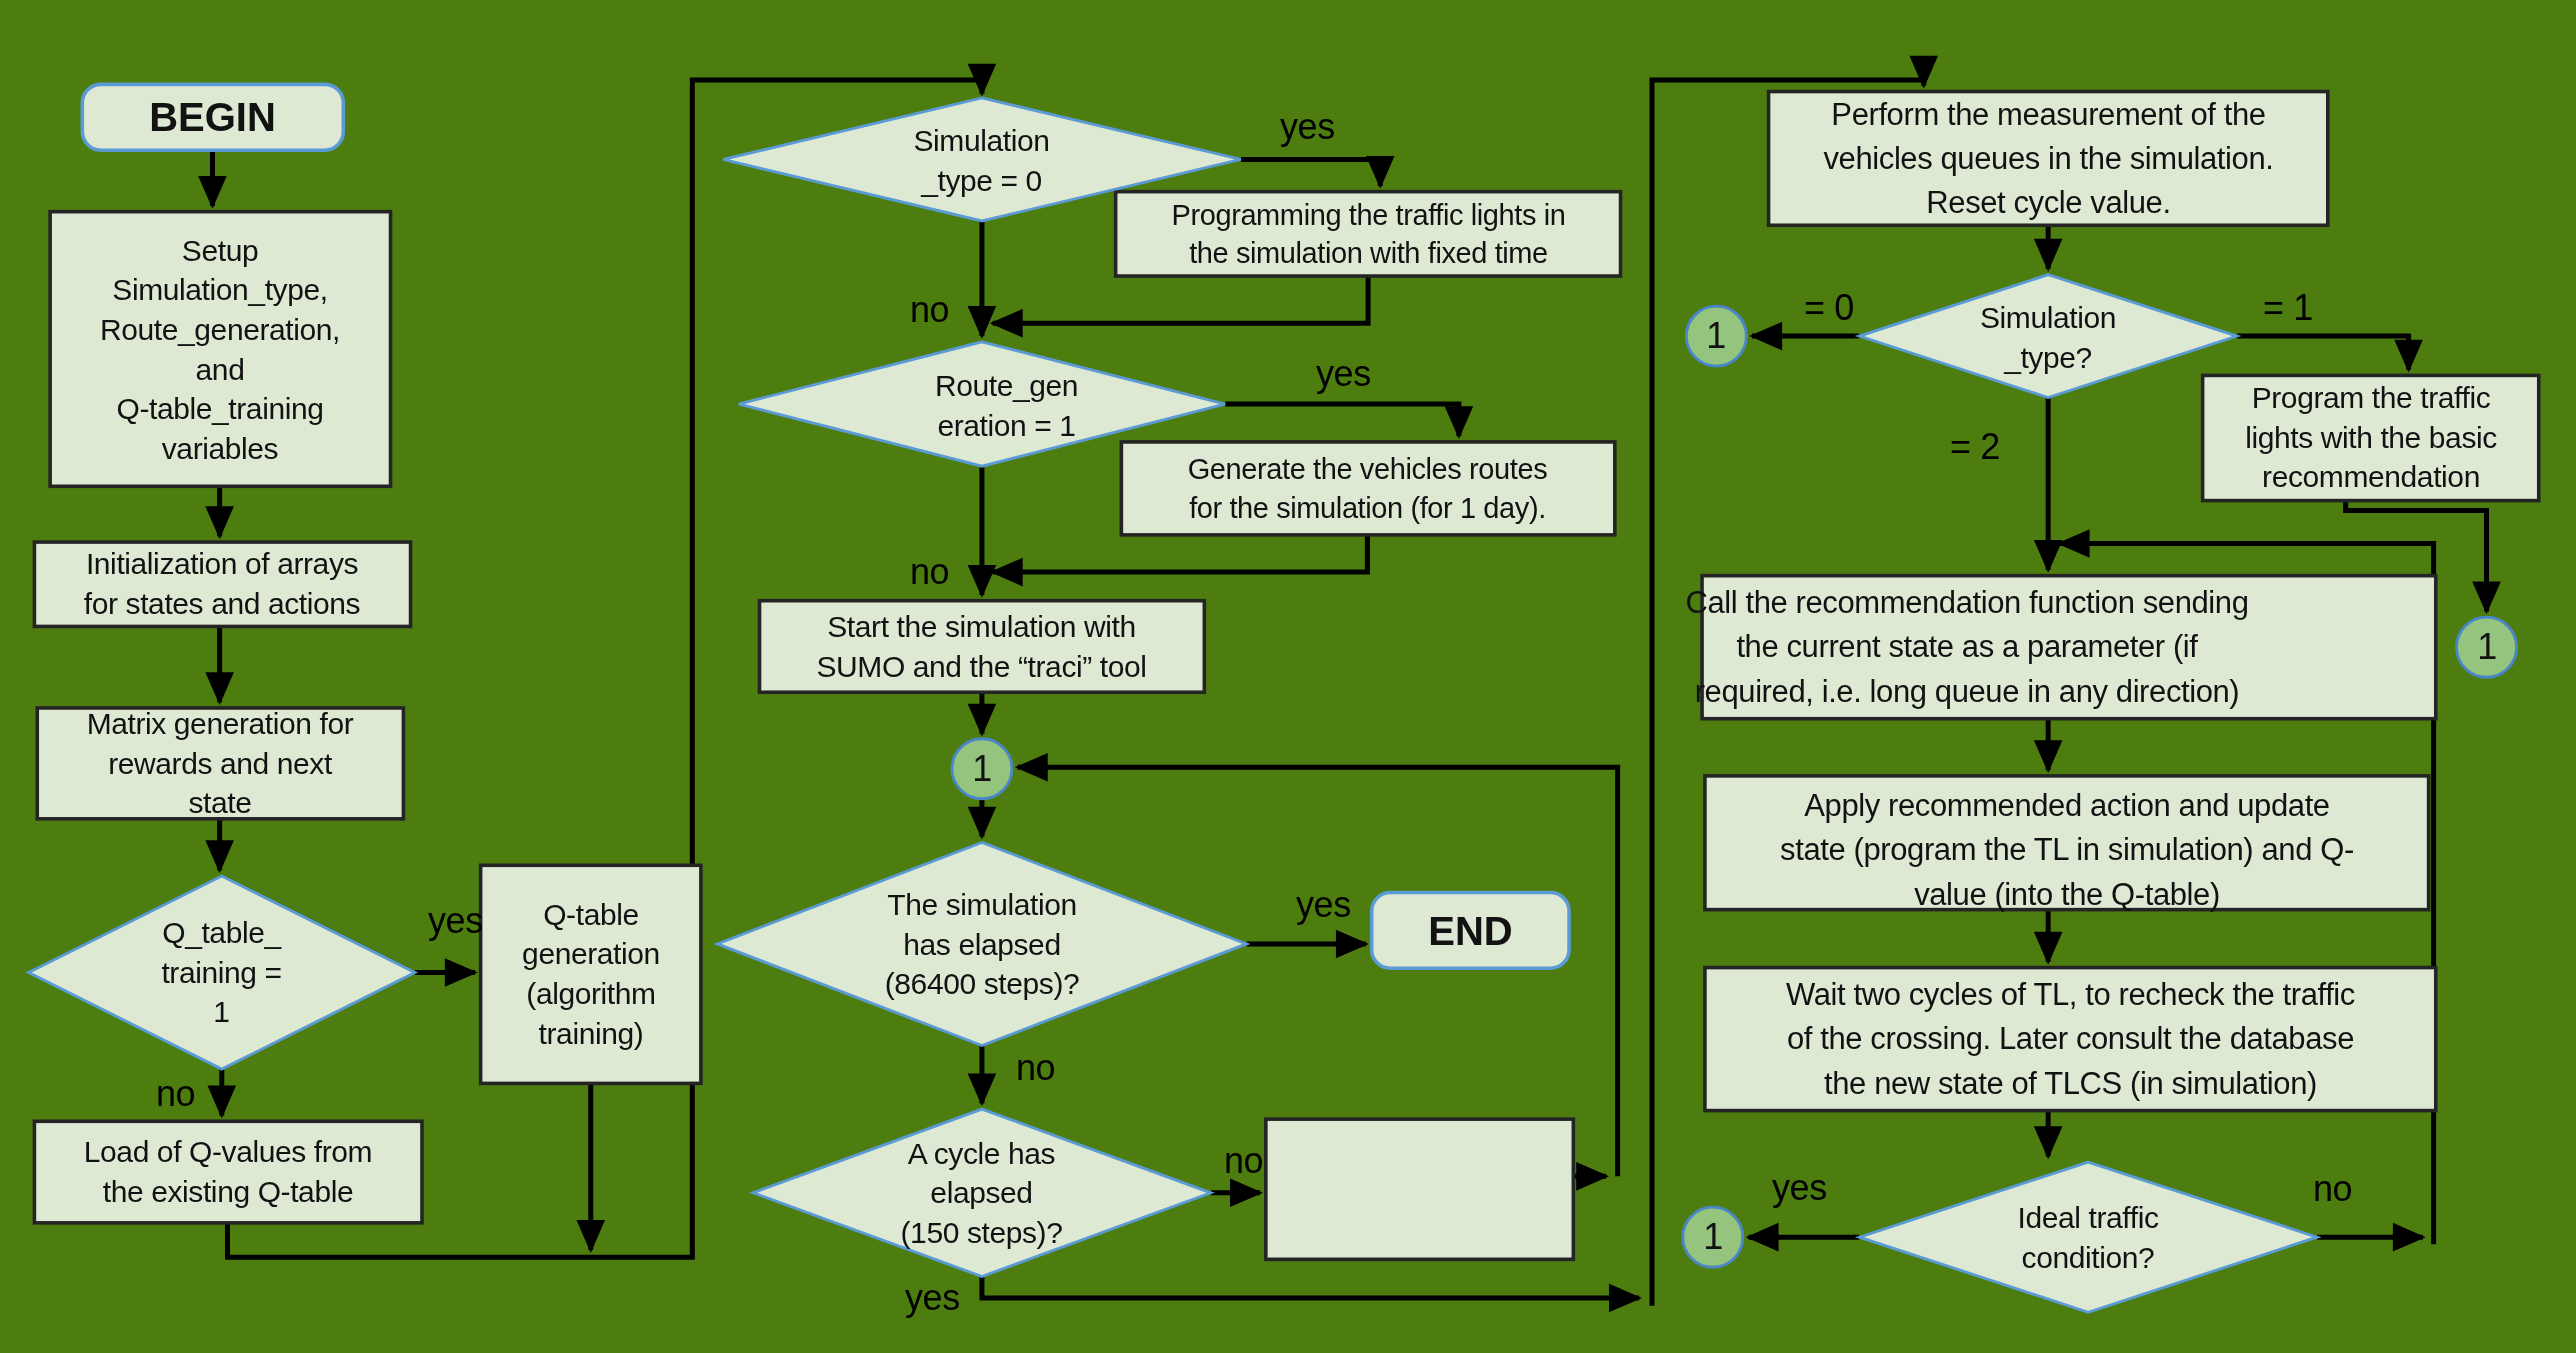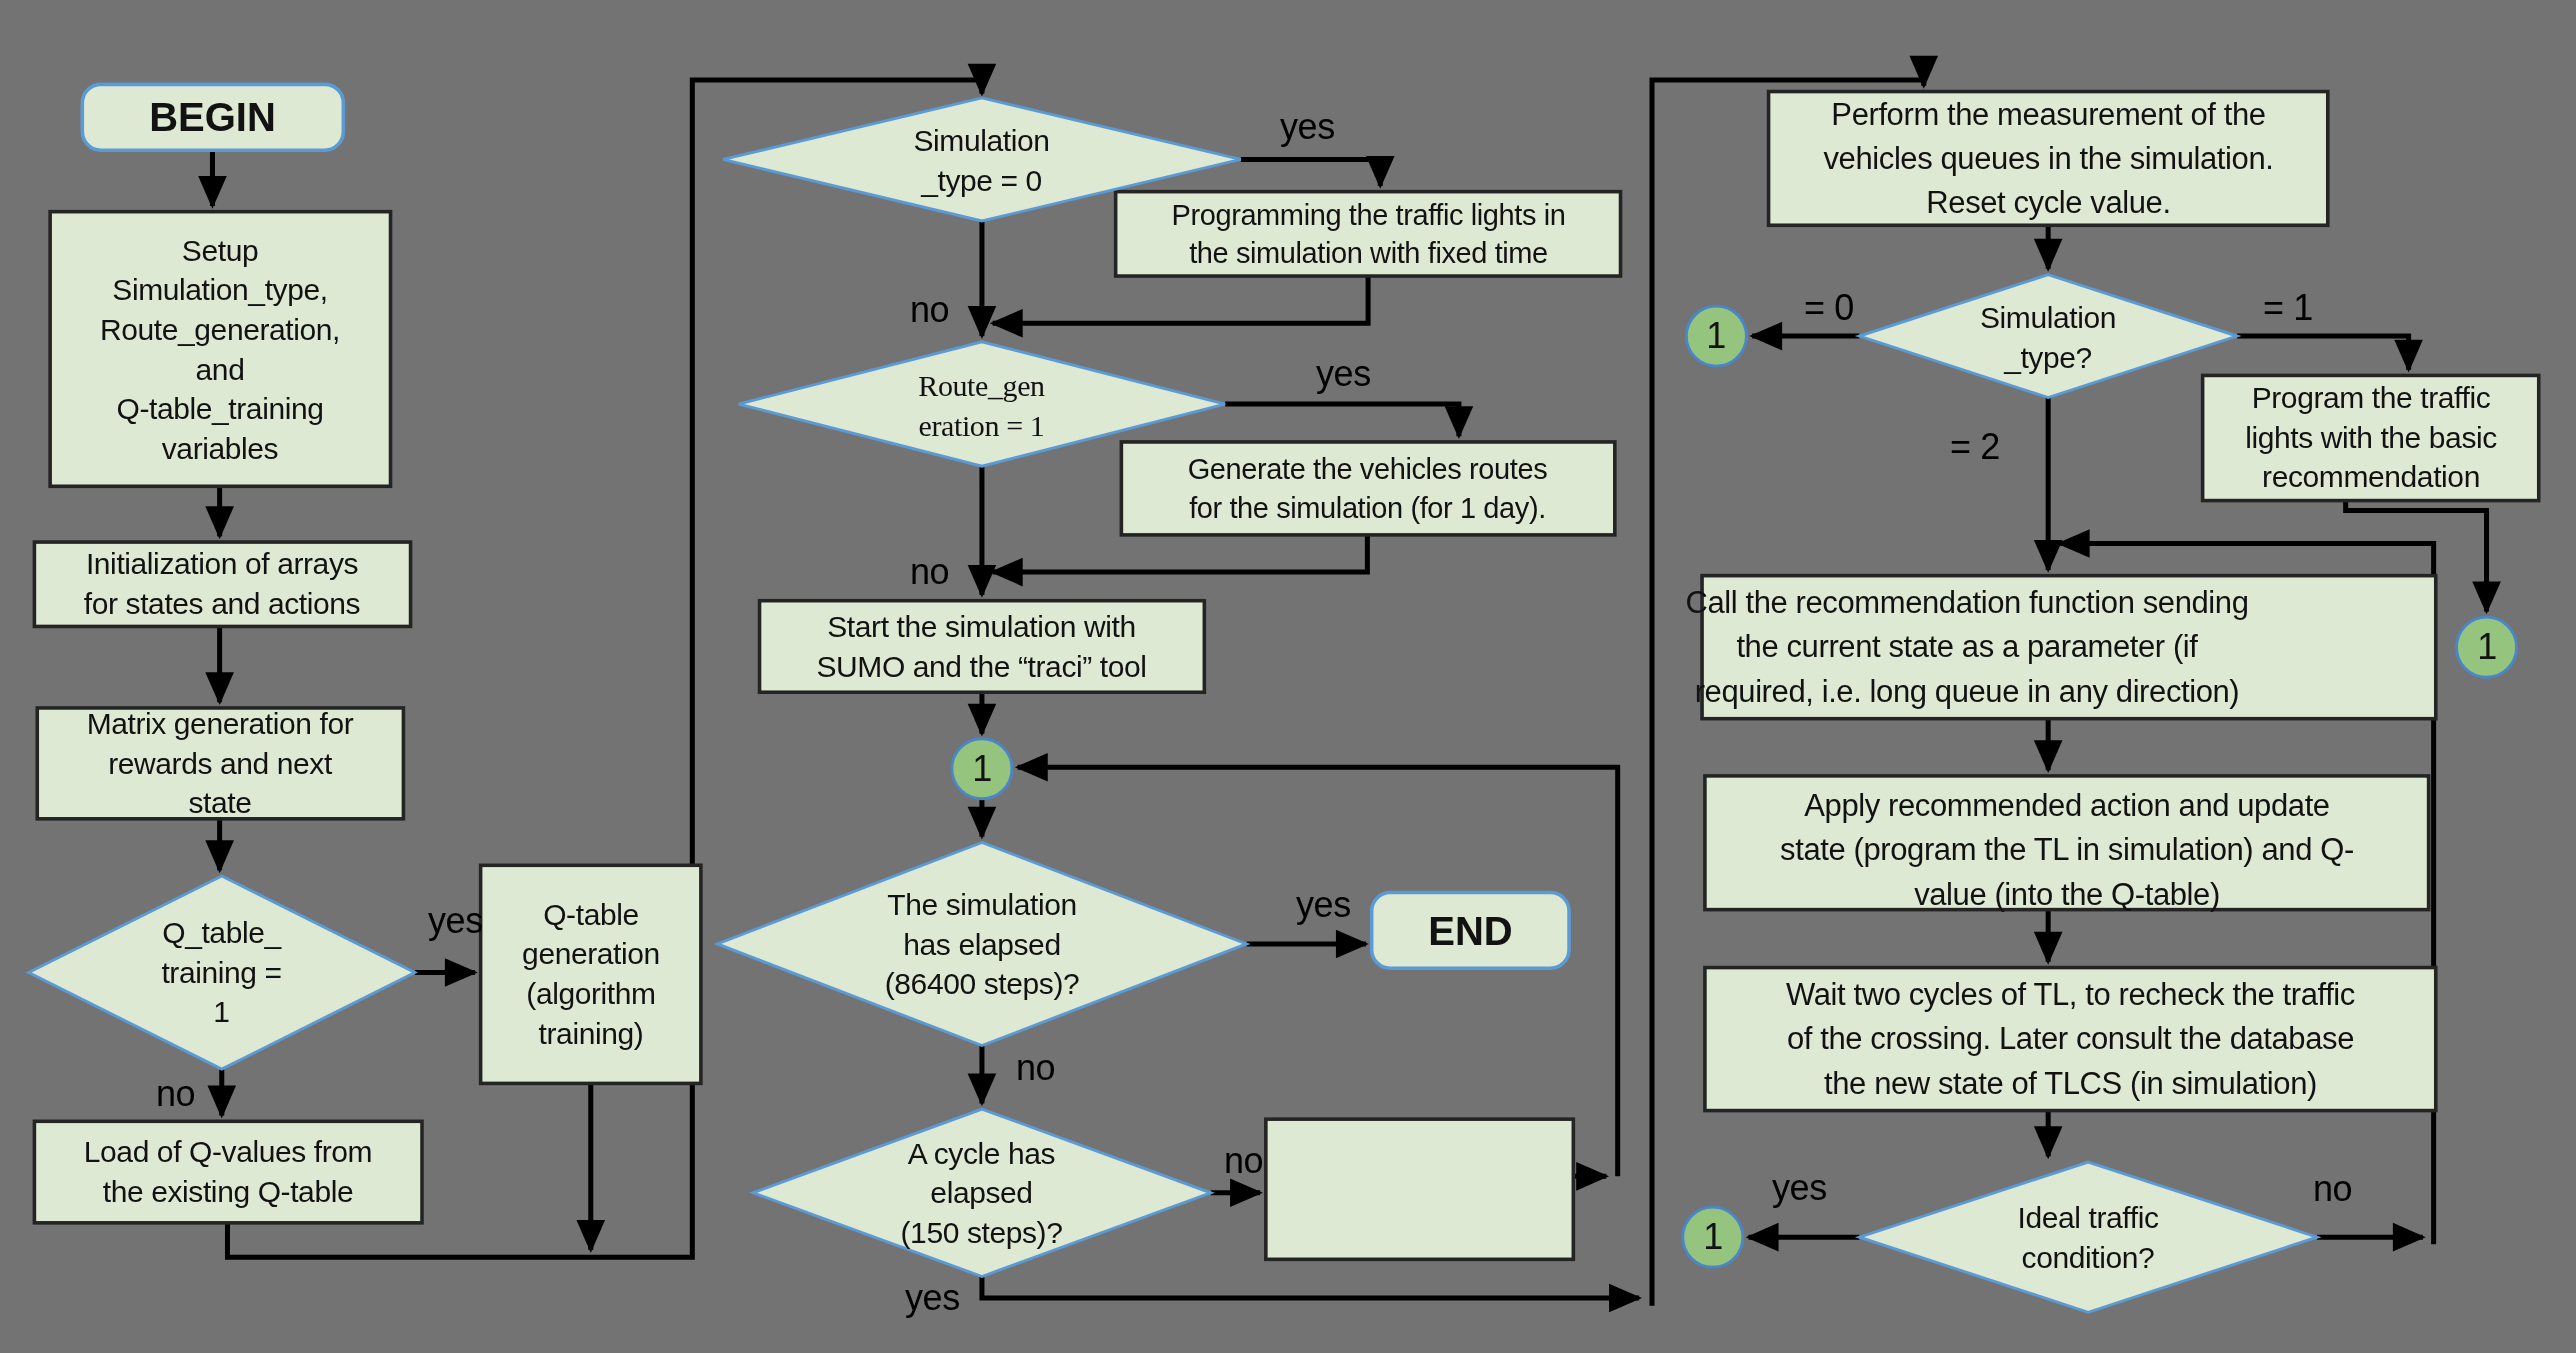--- a/index.html
+++ b/index.html
@@ -1,17 +1,17 @@
 <!DOCTYPE html>
 <html style="font-size:11.4px"><head>
 <meta charset="utf-8">
 <style>
   html,body{margin:0;padding:0;background:#ffffff;}
   body{width:2576px;height:1353px;font-family:"Liberation Sans", sans-serif;}
-  .stage{position:relative;width:2576px;height:1353px;overflow:hidden;background:#737373;}
+  .stage{position:relative;width:2576px;height:1353px;overflow:hidden;background:#4d7c0f;}
   .stage svg{position:absolute;left:0;top:0;width:100%;height:100%;}
   .node-text{
     position:absolute;display:flex;align-items:center;justify-content:center;
     text-align:center;white-space:pre-line;color:#121212;
     font-size:30px;line-height:1.32;letter-spacing:-0.4px;
   }
   .t-term{font-weight:bold;font-size:40px;letter-spacing:0;}
   .t-sm{font-size:29px;}
   .t-rt{font-size:31px;line-height:1.42;}
   .t-conn{font-size:36px;line-height:1;}
@@ -122,21 +122,21 @@
   <div class="node-text" style="left:481px;top:865px;width:220px;height:218px;">Q-table
 generation
 (algorithm
 training)</div>
   <div class="node-text" style="left:34px;top:1121px;width:388px;height:102px;">Load of Q-values from
 the existing Q-table</div>
   <div class="node-text" style="left:817px;top:107px;width:329px;height:107px;">Simulation
 _type = 0</div>
   <div class="node-text t-sm" style="left:1116px;top:192px;width:505px;height:84px;">Programming the traffic lights in
 the simulation with fixed time</div>
-  <div class="node-text" style="left:817px;top:352px;width:329px;height:107px;font-family:Liberation Serif, serif;">Route_gen
+  <div class="node-text" style="left:842px;top:352px;width:329px;height:107px;">Route_gen
 eration = 1</div>
   <div class="node-text t-sm" style="left:1121px;top:442px;width:493px;height:93px;">Generate the vehicles routes
 for the simulation (for 1 day).</div>
   <div class="node-text" style="left:759px;top:601px;width:445px;height:92px;">Start the simulation with
 SUMO and the “traci” tool</div>
   <div class="node-text t-conn" style="left:952px;top:739px;width:60px;height:60px;">1</div>
   <div class="node-text" style="left:803px;top:855px;width:358px;height:179px;">The simulation
 has elapsed
 (86400 steps)?</div>
   <div class="node-text t-term" style="left:1372px;top:893px;width:197px;height:76px;">END</div>

